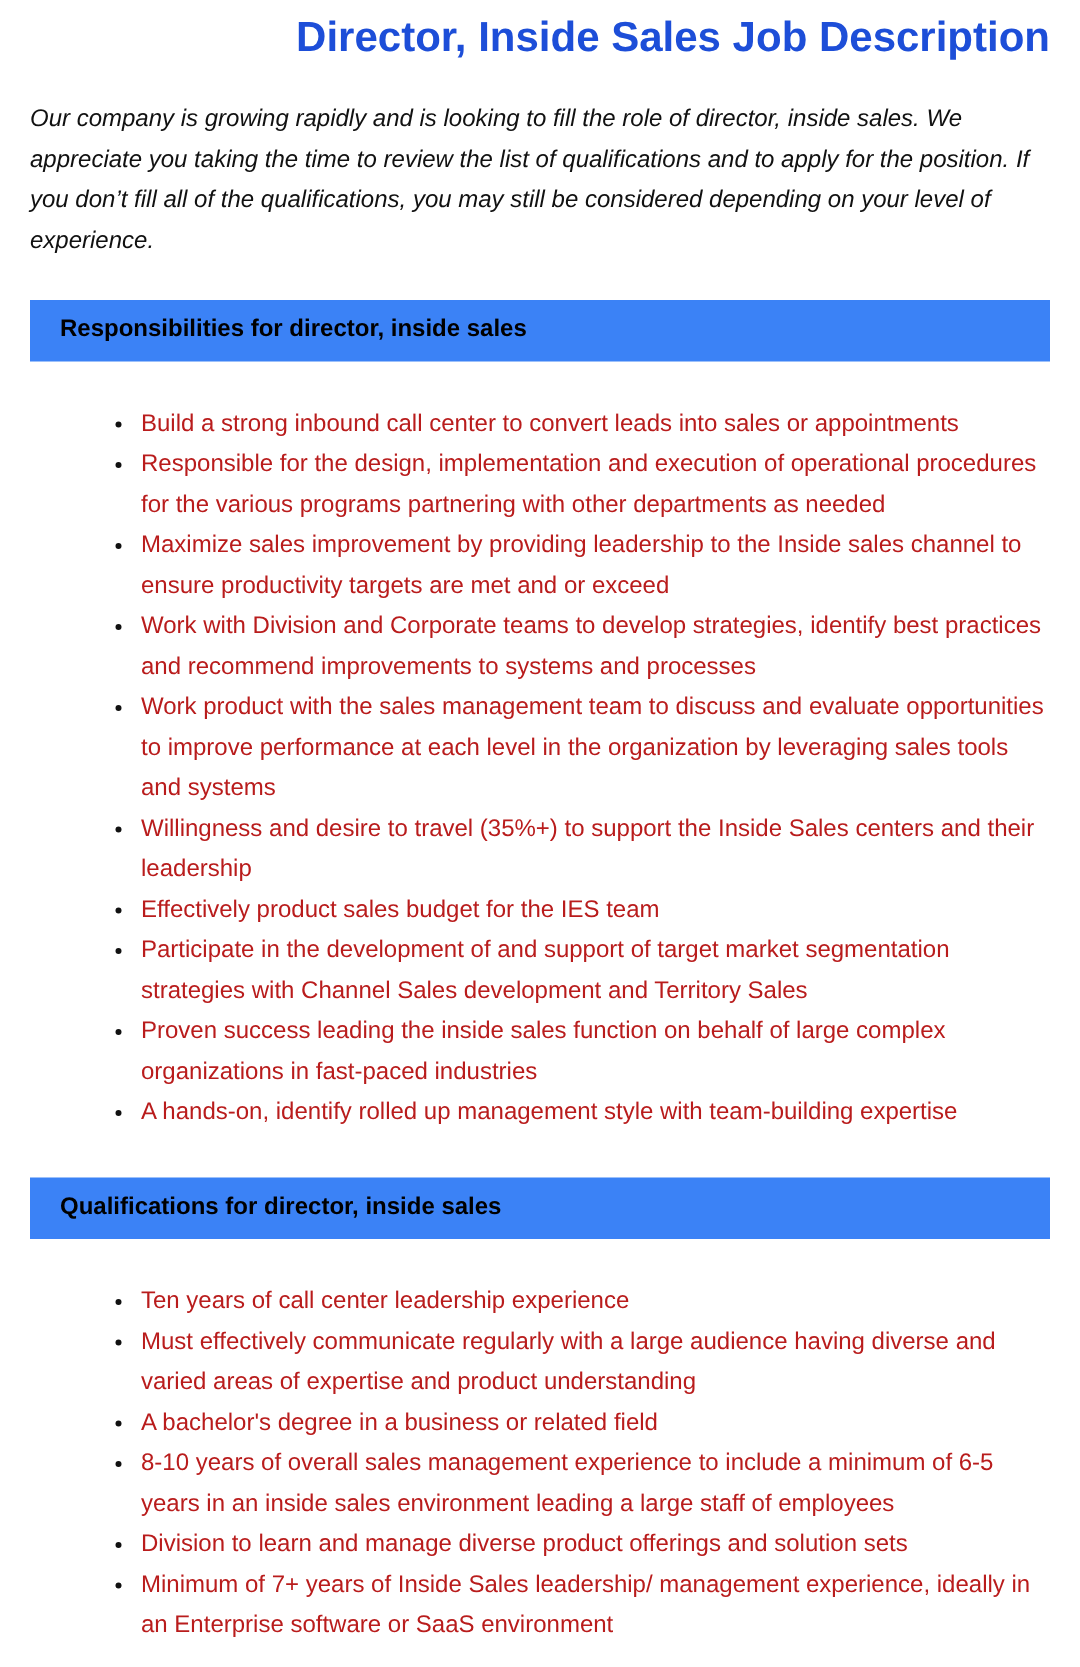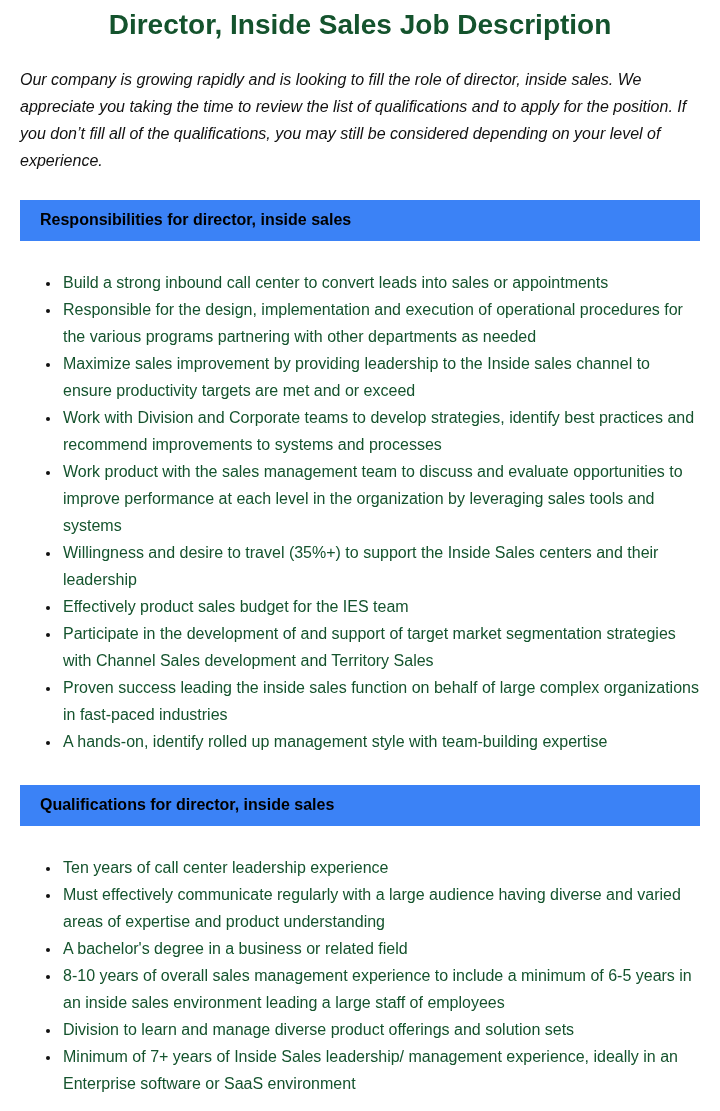--- a/index.html
+++ b/index.html
@@ -10,25 +10,25 @@
     width: 720px;
     font-family: "Liberation Sans", sans-serif;
     color: #111111;
     -webkit-font-smoothing: antialiased;
   }
   .page {
     width: 720px;
     padding: 6px 20px 30px 20px;
   }
   .title {
-    text-align: center;
+    text-align: right;
     font-size: 28px;
     line-height: 34px;
     font-weight: 700;
-    color: #14532d;
+    color: #1d4ed8;
     margin-top: 2px;
     margin-bottom: 24px;
   }
   .intro {
     font-size: 16px;
     line-height: 27px;
     margin-bottom: 26px;
     color: #111111;
     font-style: italic;
   }
@@ -42,21 +42,22 @@
   }
   .bullet-list {
     list-style: disc;
     padding: 28px 0 0 41px;
     margin-bottom: 30px;
   }
   .bullet-list li {
     font-size: 16px;
     line-height: 27px;
     padding-left: 2px;
-    color: #14532d;
+    color: #b91c1c;
+    margin-left: 31px;
   }
   .bullet-list li::marker {
     font-size: 14px;
     color: #111111;
   }
   .section.last .bullet-list {
     margin-bottom: 0;
   }
 </style>
 </head>

